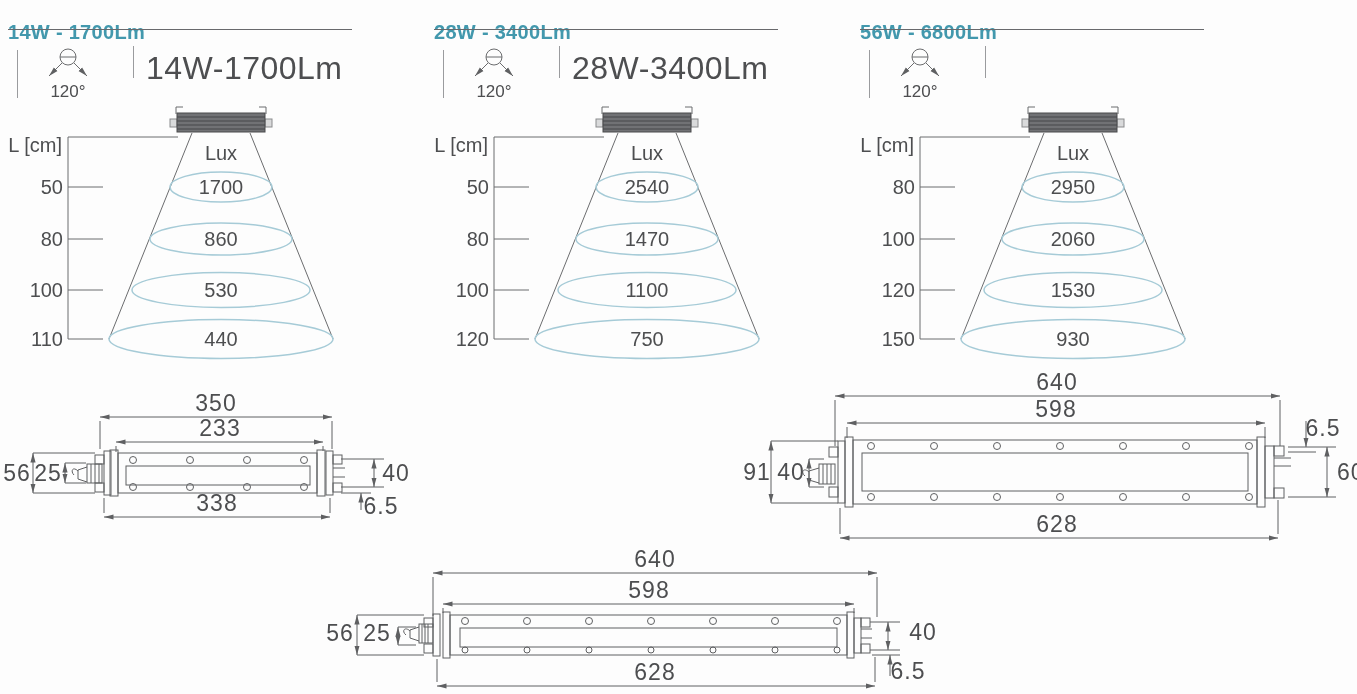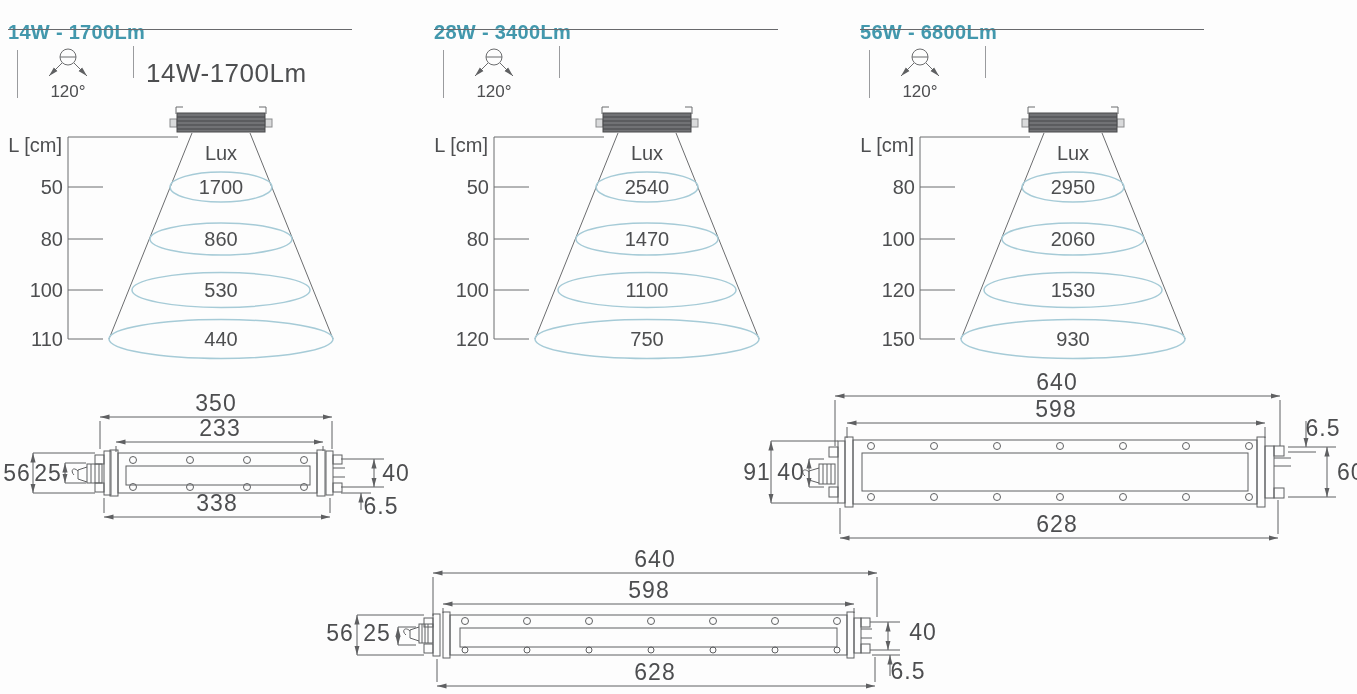--- a/index.html
+++ b/index.html
@@ -5,21 +5,21 @@
   html,body{margin:0;padding:0;background:#fdfdfd;}
   .page{position:relative;width:1357px;height:694px;background:#fdfdfd;overflow:hidden;
         font-family:"Liberation Sans",sans-serif;color:#4d4e50;}
   .column{position:absolute;top:0;width:427px;height:378px;}
   .col-header{position:absolute;left:8px;top:4px;font-size:20px;font-weight:700;
               color:#4298ad;letter-spacing:.3px;white-space:nowrap;}
   .rule{position:absolute;left:8px;top:29px;width:344px;height:0;border-top:1.5px solid #68696c;}
   .tickline{position:absolute;left:17px;top:50px;width:1px;height:48px;background:#9a9b9e;}
   .beam{position:absolute;left:36px;top:44px;}
   .divline{position:absolute;left:133px;top:46px;width:1px;height:32px;background:#9a9b9e;}
-  .model{position:absolute;left:146px;top:58px;font-size:26px;color:#4d4e50;letter-spacing:.5px;white-space:nowrap;}
+  .model{position:absolute;left:146px;top:50px;font-size:32px;color:#4d4e50;letter-spacing:.5px;white-space:nowrap;}
   .cone{position:absolute;left:0;top:100px;}
 
   svg{overflow:visible;}
   .ln{stroke:#6b6c6e;stroke-width:1;fill:none;}
   .el{stroke:#a6cbd7;stroke-width:1.5;fill:none;}
   .lampbody{fill:#717275;stroke:#4a4b4d;stroke-width:1;}
   .stripe{stroke:#46474a;stroke-width:1.2;fill:none;}
   .nub{fill:#d9dadb;stroke:#8a8b8d;stroke-width:1;}
   svg text{fill:#4d4e50;}
   .tk{font-size:20px;}
@@ -92,20 +92,21 @@
     <div class="rule"></div>
     <span class="tickline"></span>
     <svg class="beam" width="64" height="58" viewBox="0 0 64 58">
       <circle class="ln" cx="32" cy="13" r="8"></circle>
       <line class="ln" x1="24" y1="13" x2="40" y2="13"></line>
       <line class="ln" x1="26" y1="19" x2="13" y2="32" marker-end="url(#ah)"></line>
       <line class="ln" x1="38" y1="19" x2="51" y2="32" marker-end="url(#ah)"></line>
       <text x="32" y="53" text-anchor="middle" style="font-size:17px">120°</text>
     </svg>
     <span class="divline"></span>
+    <div class="model">28W-3400Lm</div>
 
     <svg class="cone" width="427" height="270" viewBox="0 0 427 270">
       <g>
         <path class="ln" d="M176,14 v-7 h7 M266,14 v-7 h-7"></path>
         <rect class="nub" x="170" y="19" width="7" height="8"></rect>
         <rect class="nub" x="265" y="19" width="7" height="8"></rect>
         <rect class="lampbody" x="177" y="13" width="88" height="19"></rect>
         <path class="stripe" d="M177,17 h88 M177,21 h88 M177,25 h88 M177,29 h88"></path>
       </g>
       <g>

